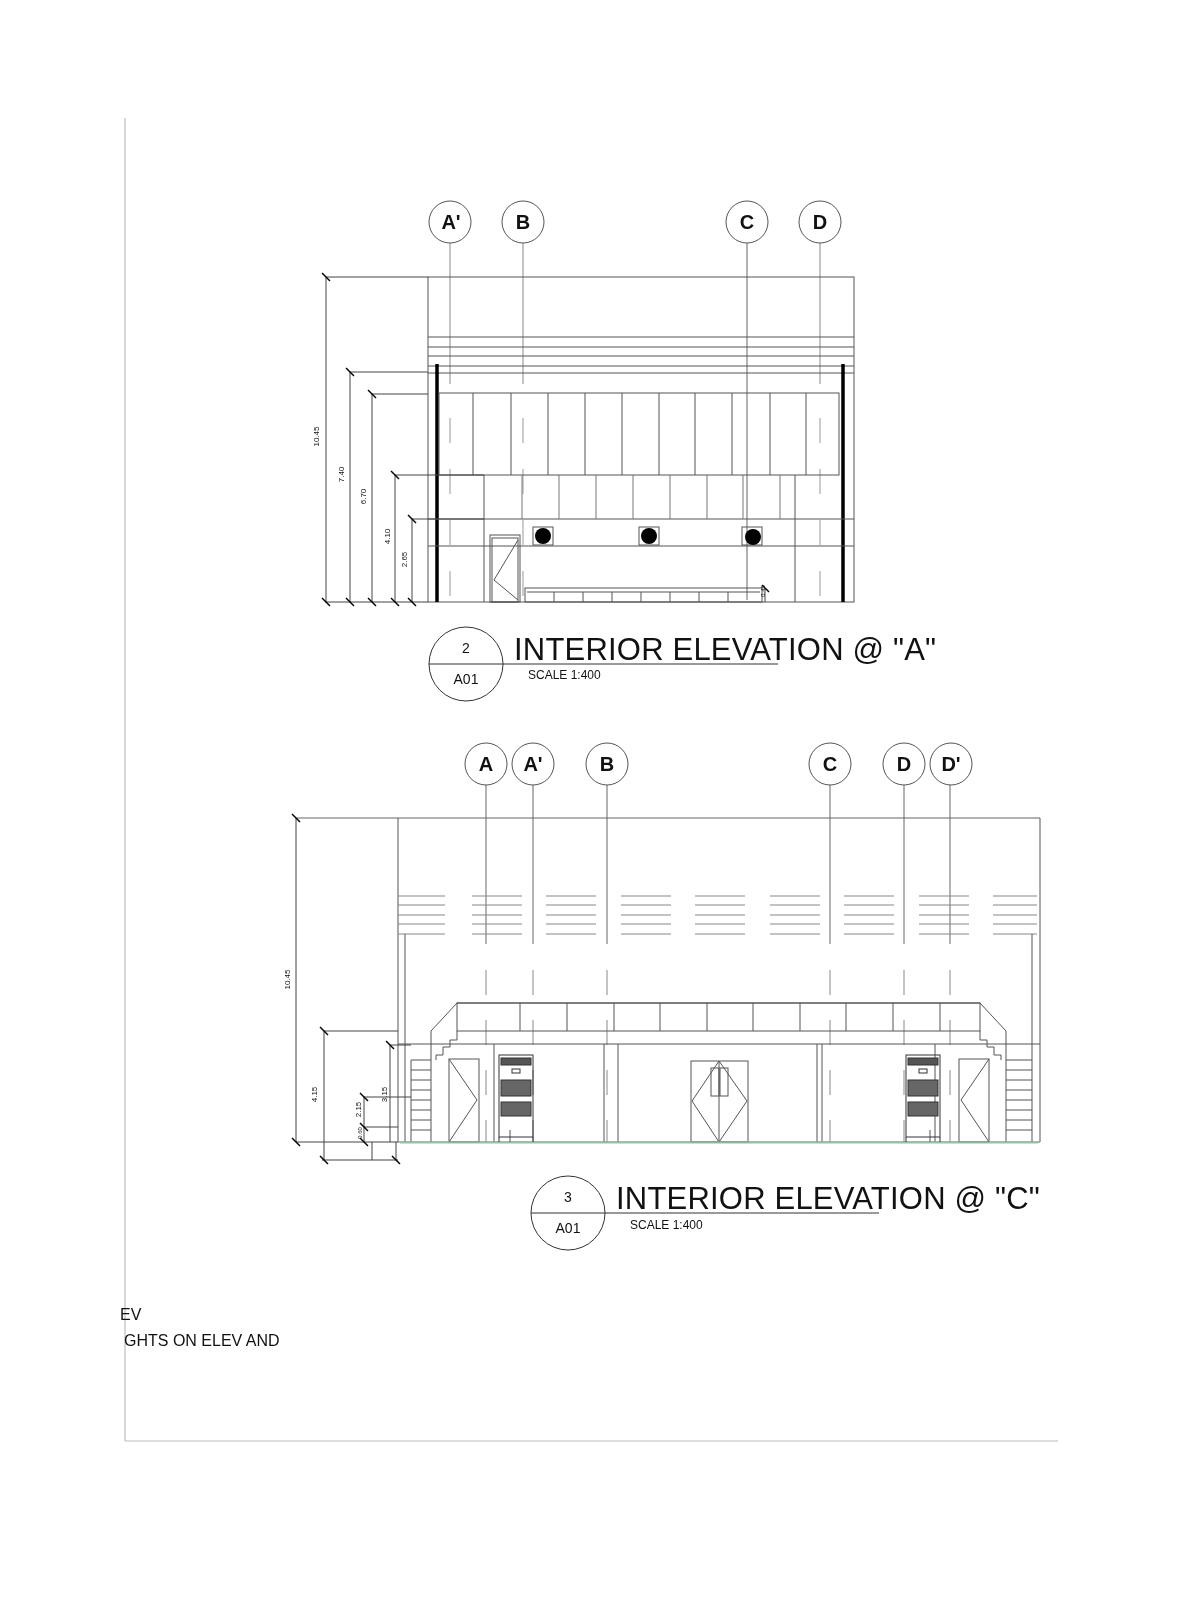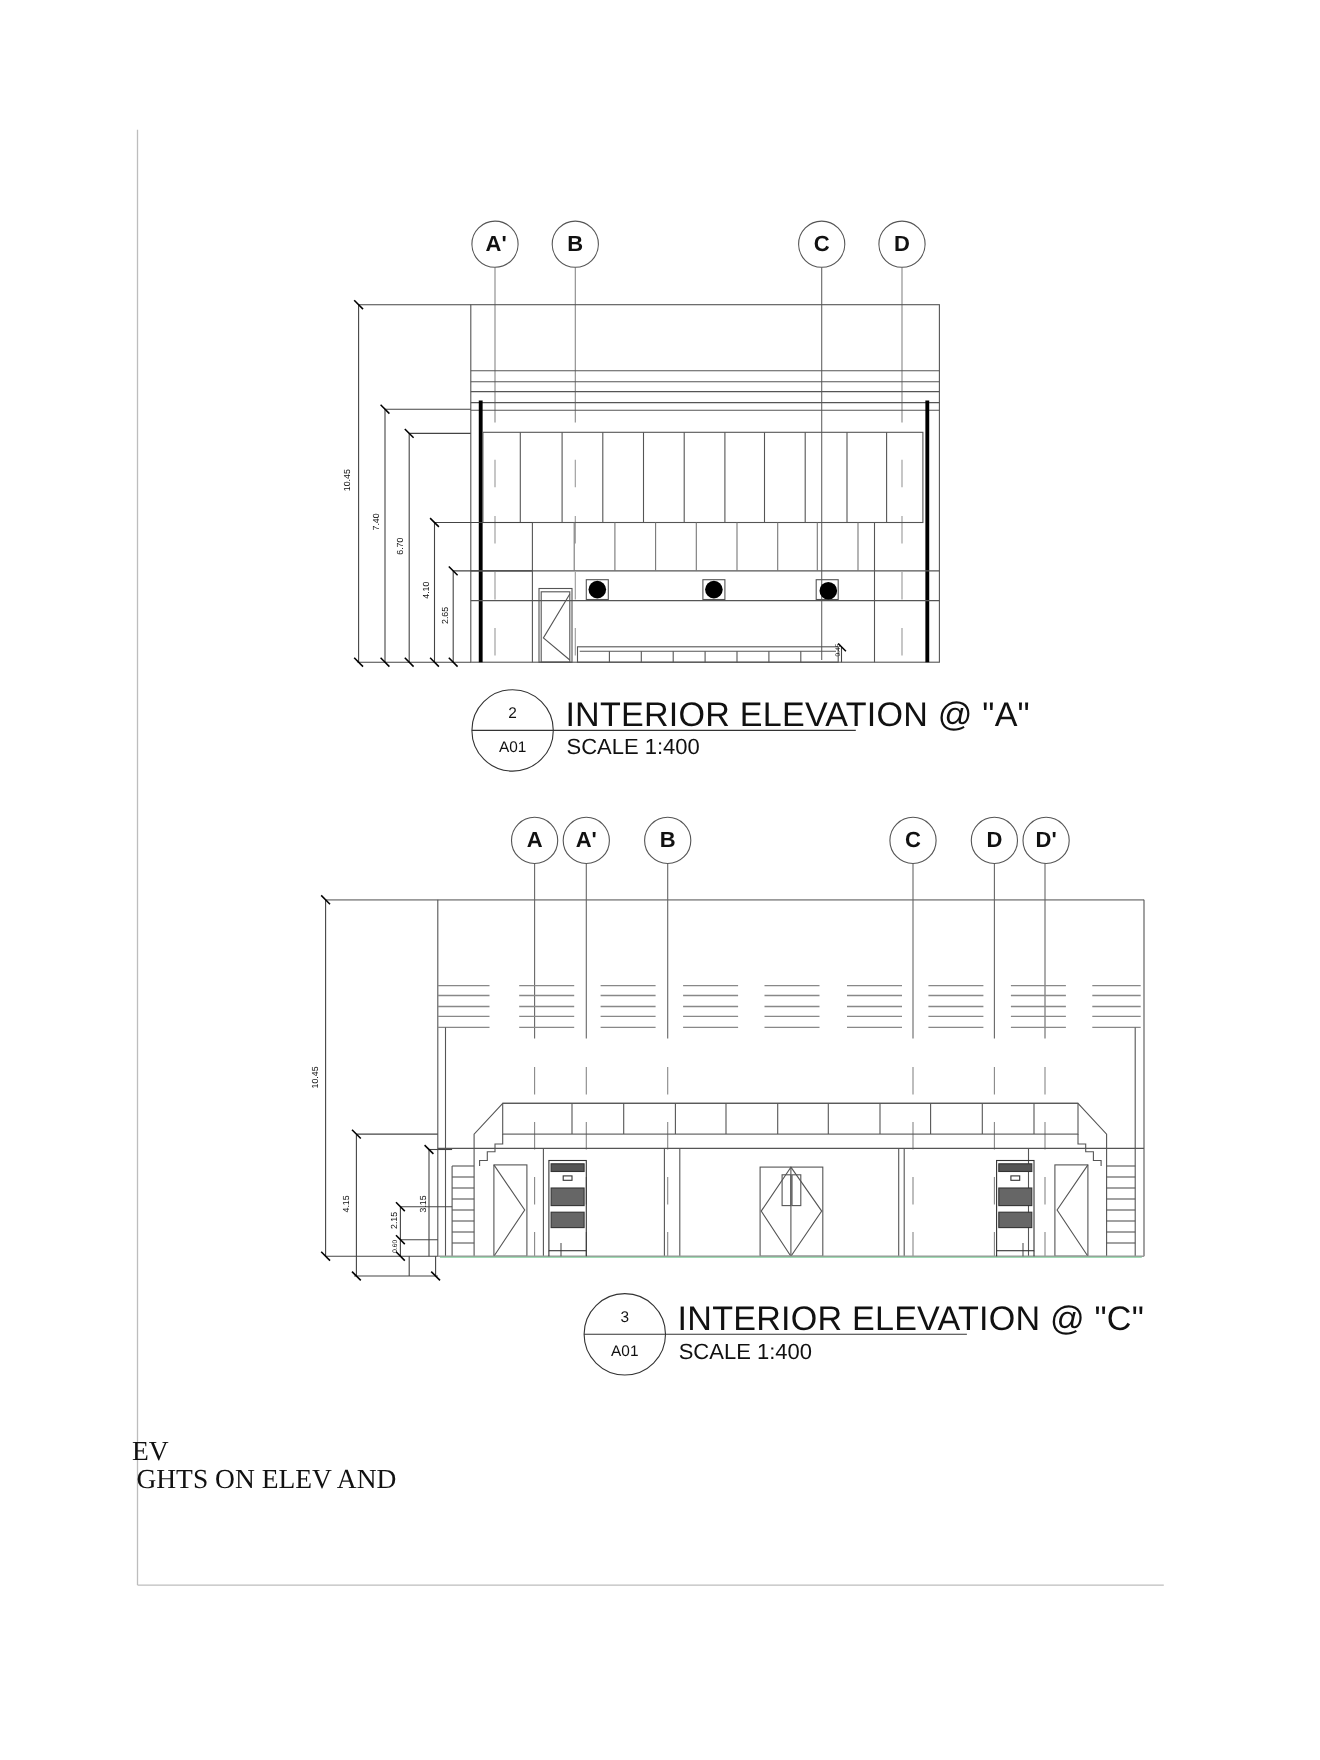--- a/index.html
+++ b/index.html
@@ -1,21 +1,21 @@
 <!DOCTYPE html>
 <html><head>
 <meta charset="utf-8">
 <style>
   html,body{margin:0;padding:0;background:#ffffff;}
   body{width:1200px;height:1600px;position:relative;overflow:hidden;font-family:"Liberation Sans",sans-serif;}
   svg{position:absolute;left:0;top:0;}
   .abs{position:absolute;white-space:nowrap;color:#111;}
   .title{font-size:31px;letter-spacing:0.2px;}
-  .scale{font-size:20px;}
-  .note{font-size:25px;font-family:Liberation Serif, serif;}
+  .scale{font-size:12px;margin-left:13px;}
+  .note{font-size:16px;}
 </style>
 </head>
 <body>
 
 <svg width="1200" height="1600" viewBox="0 0 1200 1600">
 
   <g stroke="#bdbdbd" stroke-width="1.2" fill="none">
     <line x1="125" y1="118" x2="125" y2="1441"></line>
     <line x1="125" y1="1441" x2="1058" y2="1441"></line>
   </g>

